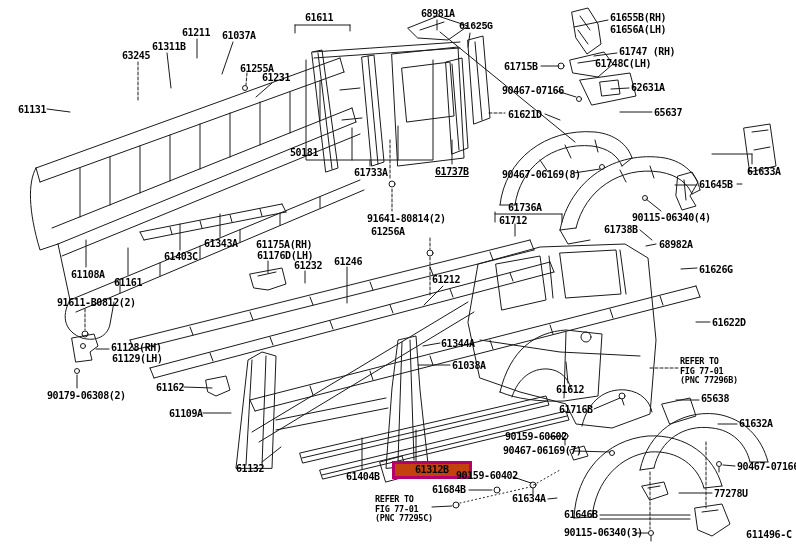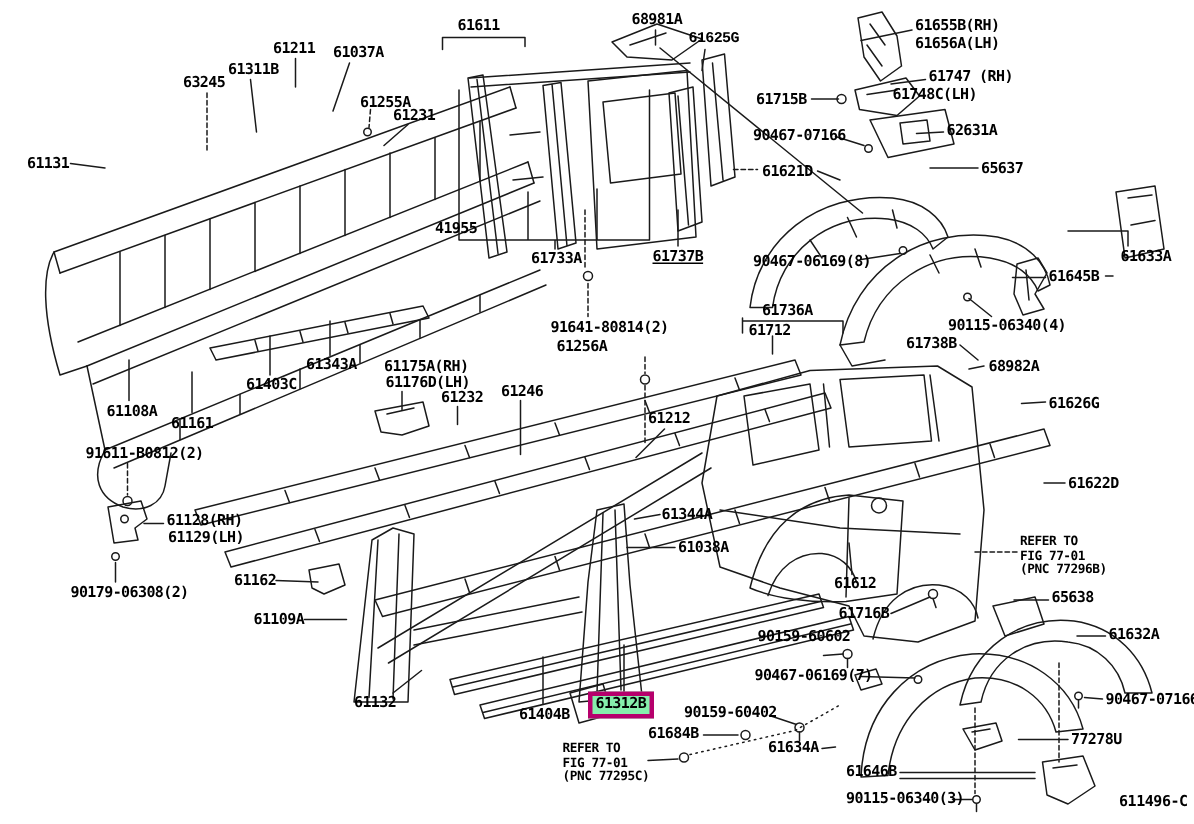--- a/index.html
+++ b/index.html
@@ -1,21 +1,21 @@
 <!DOCTYPE html>
 <html><head>
 <meta charset="utf-8">
 <style>
   html,body{margin:0;padding:0;background:#fff;}
   .stage{position:relative;width:796px;height:549px;background:#ffffff;overflow:hidden;
          font-family:"DejaVu Sans Mono",monospace;}
   .stage svg{position:absolute;left:0;top:0;}
   .lbl{position:absolute;font:700 10px "DejaVu Sans Mono",monospace;letter-spacing:-0.4px;
        color:#000;white-space:pre;line-height:11.5px;z-index:3;cursor:pointer;}
-  .lbl.hl{border:3px solid #b6006c;padding:0 2px;margin-left:-6px;margin-top:-5px;background:#86efac;}
+  .lbl.hl{border:3px solid #b6006c;padding:0 20px;margin-left:-6px;margin-top:-5px;background:#c2410c;}
   .note{position:absolute;font:700 8.5px "DejaVu Sans Mono",monospace;letter-spacing:-0.3px;
         color:#000;white-space:pre-line;line-height:9.5px;z-index:3;}
   .code{position:absolute;font:700 10px "DejaVu Sans Mono",monospace;letter-spacing:-0.3px;color:#000;z-index:3;}
 </style>
 </head>
 <body>
 
 <div class="stage" id="stage">
 
 <svg width="796" height="549" viewBox="0 0 796 549">
@@ -174,21 +174,21 @@
     <div class="lbl" style="left: 610px; top: 24px;">61656A(LH)</div>
     <div class="lbl" style="left: 619px; top: 46px;">61747 (RH)</div>
     <div class="lbl" style="left: 595px; top: 58px;">61748C(LH)</div>
     <div class="lbl" style="left: 504px; top: 61px;">61715B</div>
     <div class="lbl" style="left: 502px; top: 85px;">90467-07166</div>
     <div class="lbl" style="left: 631px; top: 82px;">62631A</div>
     <div class="lbl" style="left: 508px; top: 109px;">61621D</div>
     <div class="lbl" style="left: 654px; top: 107px;">65637</div>
     <div class="lbl" style="left: 240px; top: 63px;">61255A</div>
     <div class="lbl" style="left: 262px; top: 72px;">61231</div>
-    <div class="lbl" style="left: 290px; top: 147px;">41955</div>
+    <div class="lbl" style="left: 290px; top: 147px;">50181</div>
     <div class="lbl" style="left: 354px; top: 167px;">61733A</div>
     <div class="lbl" style="left: 435px; top: 166px; text-decoration: underline;">61737B</div>
     <div class="lbl" style="left: 502px; top: 169px;">90467-06169(8)</div>
     <div class="lbl" style="left: 747px; top: 166px;">61633A</div>
     <div class="lbl" style="left: 699px; top: 179px;">61645B</div>
     <div class="lbl" style="left: 632px; top: 212px;">90115-06340(4)</div>
     <div class="lbl" style="left: 508px; top: 202px;">61736A</div>
     <div class="lbl" style="left: 499px; top: 215px;">61712</div>
     <div class="lbl" style="left: 604px; top: 224px;">61738B</div>
     <div class="lbl" style="left: 659px; top: 239px;">68982A</div>
@@ -211,21 +211,21 @@
     <div class="lbl" style="left: 47px; top: 390px;">90179-06308(2)</div>
     <div class="lbl" style="left: 156px; top: 382px;">61162</div>
     <div class="lbl" style="left: 169px; top: 408px;">61109A</div>
     <div class="lbl" style="left: 236px; top: 463px;">61132</div>
     <div class="lbl" style="left: 346px; top: 471px;">61404B</div>
     <div class="lbl hl" style="left: 398px; top: 466px; border-color: rgb(182, 0, 108);">61312B</div>
     <div class="lbl" style="left: 441px; top: 338px;">61344A</div>
     <div class="lbl" style="left: 452px; top: 360px;">61038A</div>
     <div class="lbl" style="left: 556px; top: 384px;">61612</div>
     <div class="lbl" style="left: 559px; top: 404px;">61716B</div>
-    <div class="lbl" style="left: 492px; top: 419px; padding-left: 13px;">90159-60602</div>
+    <div class="lbl" style="left: 492px; top: 431px; padding-left: 13px;">90159-60602</div>
     <div class="lbl" style="left: 503px; top: 445px;">90467-06169(7)</div>
     <div class="lbl" style="left: 456px; top: 470px;">90159-60402</div>
     <div class="lbl" style="left: 432px; top: 484px;">61684B</div>
     <div class="lbl" style="left: 512px; top: 493px;">61634A</div>
     <div class="lbl" style="left: 564px; top: 509px;">61646B</div>
     <div class="lbl" style="left: 564px; top: 527px;">90115-06340(3)</div>
     <div class="lbl" style="left: 701px; top: 393px;">65638</div>
     <div class="lbl" style="left: 739px; top: 418px;">61632A</div>
     <div class="lbl" style="left: 737px; top: 461px;">90467-07166</div>
     <div class="lbl" style="left: 714px; top: 488px;">77278U</div>

